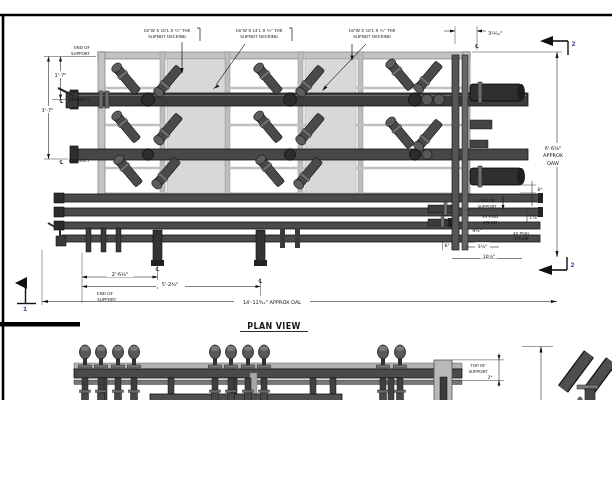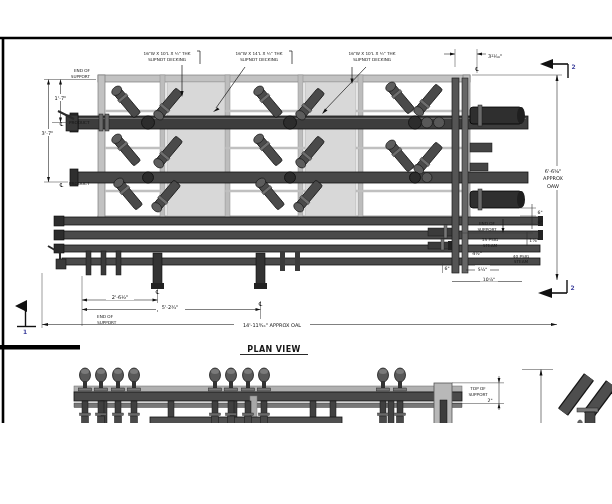--- a/index.html
+++ b/index.html
@@ -1,16 +1,16 @@
 <!DOCTYPE html>
 <html><head>
 <meta charset="utf-8">
 <style>
   html,body{margin:0;padding:0;background:#ffffff;}
-  .stage{position:relative;width:612px;height:400px;background:#fff;overflow:hidden;margin-top:23px;}
+  .stage{position:relative;width:612px;height:400px;background:#fff;overflow:hidden;}
   svg{display:block;}
   text{fill:#161616;font-family:"DejaVu Sans",sans-serif;}
   .t42{font-size:4.2px;}
   .t46{font-size:4.6px;}
   .t5{font-size:5px;}
   .t55{font-size:5.5px;}
   .title{font-size:8px;font-weight:bold;letter-spacing:.4px;}
   .tc{text-anchor:middle;}
   .tr{text-anchor:end;}
   .dim{stroke:#2a2a2a;stroke-width:.6;fill:none;}

